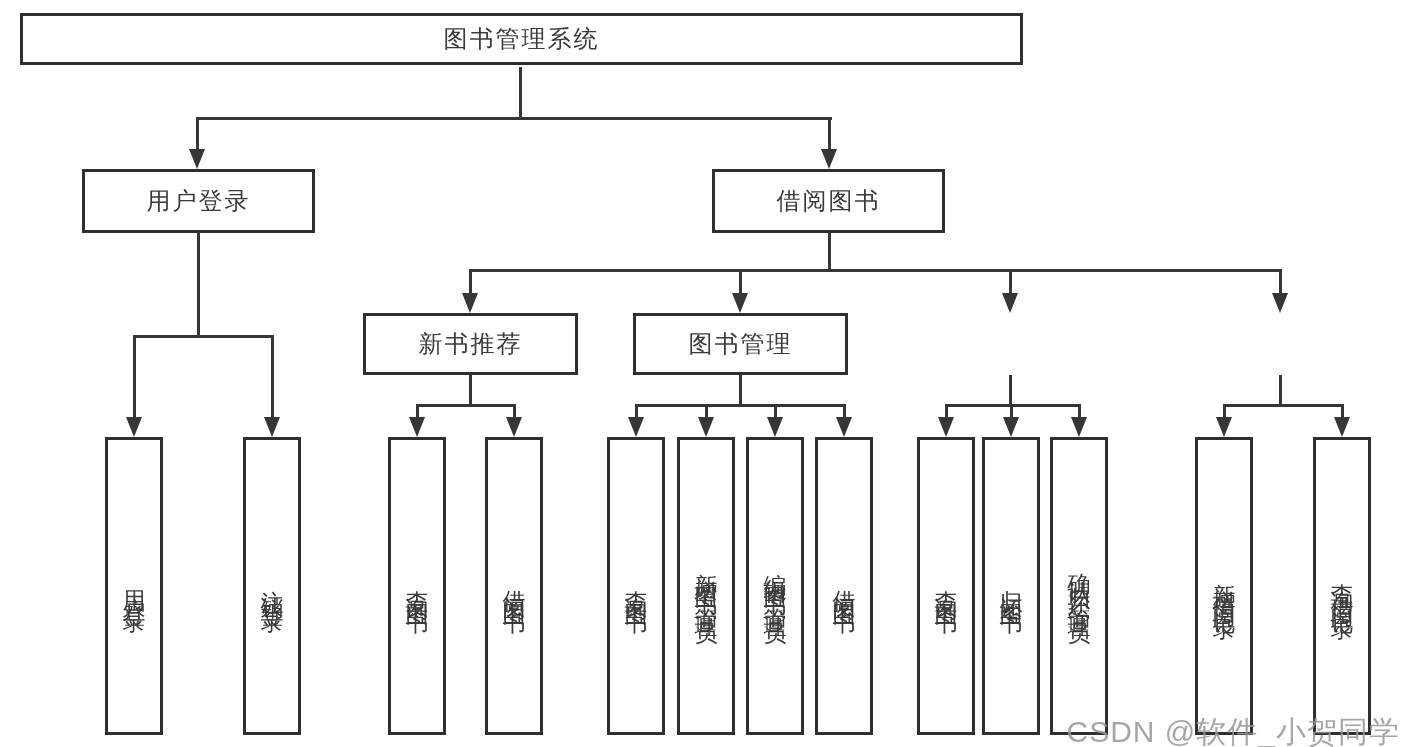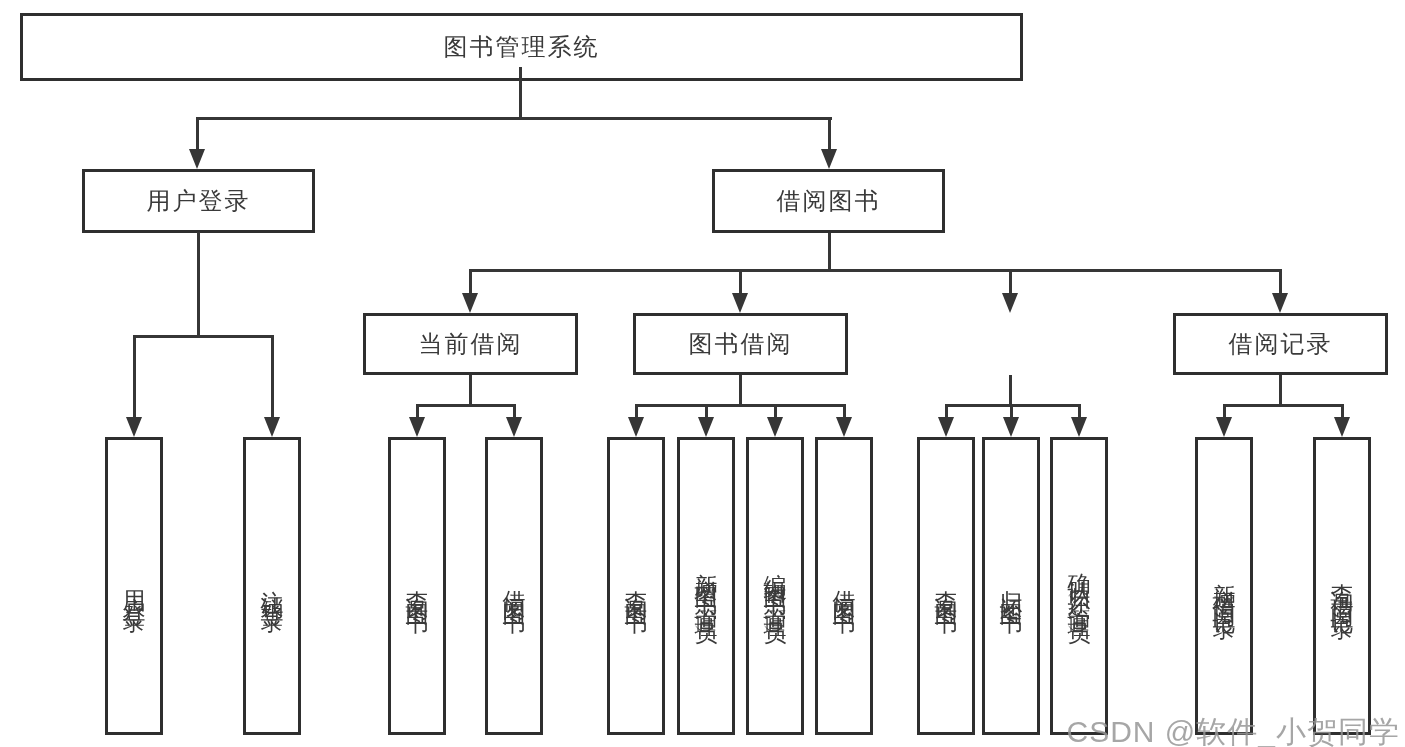--- a/index.html
+++ b/index.html
@@ -46,28 +46,27 @@
     color:rgba(150,150,150,0.85);
     letter-spacing:1px;
     z-index:5;
   }
 </style>
 </head>
 <body>
 
 <div class="canvas">
 
-  <div class="node" style="left:20px;top:13px;width:1003px;height:68px">图书管理系统</div>
+  <div class="node" style="left:20px;top:13px;width:1003px;height:52px">图书管理系统</div>
 
   <div class="node" style="left:82px;top:169px;width:233px;height:64px">用户登录</div>
   <div class="node" style="left:712px;top:169px;width:233px;height:64px">借阅图书</div>
 
-  <div class="node" style="left:363px;top:313px;width:215px;height:62px">当前借阅</div>
-  <div class="node" style="left:633px;top:313px;width:215px;height:62px">图书借阅</div>
-  <div class="node" style="left:1173px;top:313px;width:215px;height:62px">借阅记录</div>
+  <div class="node" style="left:363px;top:313px;width:215px;height:62px">新书推荐</div>
+  <div class="node" style="left:633px;top:313px;width:215px;height:62px">图书管理</div>
 
   <div class="node v" style="left:105px;top:437px;width:58px;height:298px">用户登录</div>
   <div class="node v" style="left:243px;top:437px;width:58px;height:298px">注销登录</div>
 
   <div class="node v" style="left:388px;top:437px;width:58px;height:298px">查询图书</div>
   <div class="node v" style="left:485px;top:437px;width:58px;height:298px">借阅图书</div>
 
   <div class="node v" style="left:607px;top:437px;width:58px;height:298px">查询图书</div>
   <div class="node v" style="left:677px;top:437px;width:58px;height:298px">新增图书（管理员）</div>
   <div class="node v" style="left:746px;top:437px;width:58px;height:298px">编辑图书（管理员）</div>

